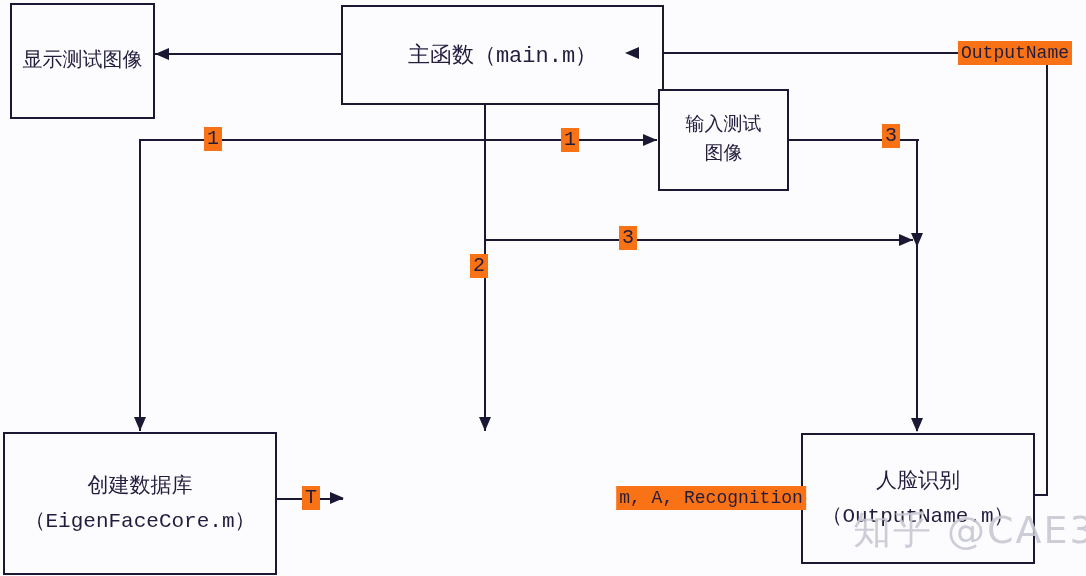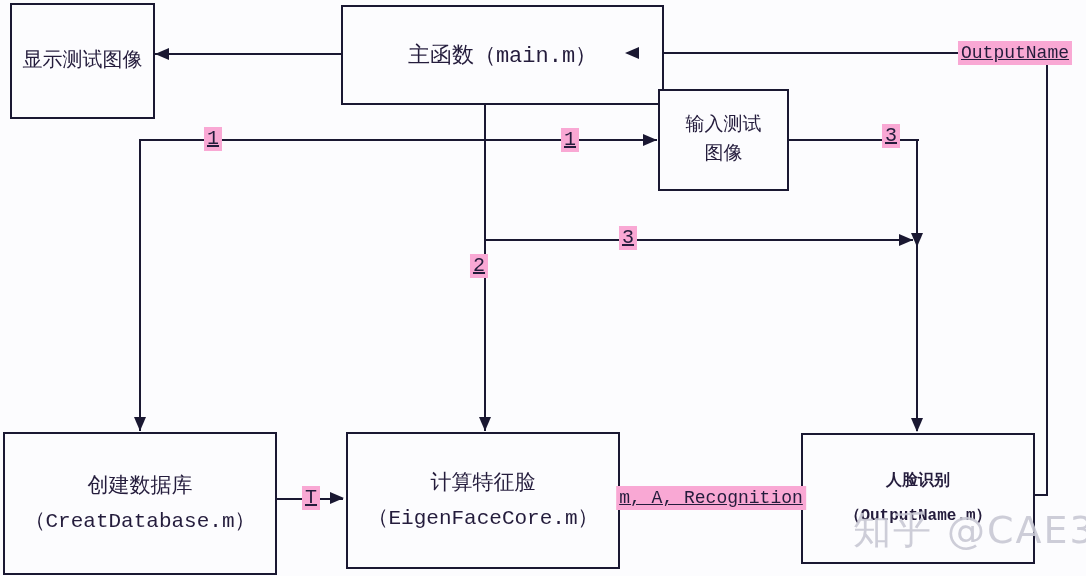--- a/index.html
+++ b/index.html
@@ -53,28 +53,27 @@
     border-right: 14px solid #1a1832;
   }
   .arr.down {
     border-left: 6px solid transparent;
     border-right: 6px solid transparent;
     border-top: 14px solid #1a1832;
   }
   .elabel {
     position: absolute;
     transform: translate(-50%, -50%);
-    background: #f9a8d4;
+    background: #f97316;
     padding: 1px 3px;
     font-size: 20px;
     line-height: 22px;
     white-space: nowrap;
     z-index: 4;
     color: #241c3c;
-    text-decoration: underline;
   }
   .elabel.small { font-size: 18px; }
   .watermark {
     position: absolute;
     left: 853px;
     top: 506px;
     font-size: 38px;
     line-height: 48px;
     letter-spacing: 2px;
     color: #c9c9d4;
@@ -82,48 +81,44 @@
     white-space: nowrap;
     z-index: 5;
     opacity: 0.9;
   }
   
   #box-display   { left: 10px;  top: 3px;   width: 145px; height: 116px; font-size: 20px; line-height: 30px; }
   #box-main      { left: 341px; top: 5px;   width: 323px; height: 100px; font-size: 22px; }
   #box-input     { left: 658px; top: 89px;  width: 131px; height: 102px; font-size: 19px; line-height: 29px; padding: 0 24px; }
   #box-creatdb   { left: 3px;   top: 432px; width: 274px; height: 143px; font-size: 21px; line-height: 35px; }
   #box-eigenface { left: 346px; top: 432px; width: 274px; height: 137px; font-size: 21px; line-height: 35px; }
-  #box-recog     { left: 801px; top: 433px; width: 234px; height: 131px; font-size: 16px; line-height: 35px; font-weight: bold; }
+  #box-recog     { left: 801px; top: 433px; width: 234px; height: 131px; font-size: 21px; line-height: 35px; }
 </style>
 </head>
 <body>
 
 <div class="canvas">
 
   <div class="box" id="box-display">
     <span class="bline">显示测试图像</span>
   </div>
 
   <div class="box" id="box-main">
     <span class="bline">主函数（main.m）</span>
   </div>
 
   <div class="box" id="box-input">
     <span class="bline">输入测试图像</span>
   </div>
 
   <div class="box" id="box-creatdb">
     <span class="bline">创建数据库</span>
-    <span class="bline">（CreatDatabase.m）</span>
+    <span class="bline">（EigenFaceCore.m）</span>
   </div>
 
-  <div class="box" id="box-eigenface">
-    <span class="bline">计算特征脸</span>
-    <span class="bline">（EigenFaceCore.m）</span>
-  </div>
 
   <div class="box" id="box-recog">
     <span class="bline">人脸识别</span>
     <span class="bline">（OutputName.m）</span>
   </div>
 
   <div class="hline" style="left:155px; top:53px; width:187px;"></div>
 
   <div class="hline" style="left:625px; top:52px; width:423px;"></div>
   <div class="vline" style="left:1046px; top:52px; height:444px;"></div>

